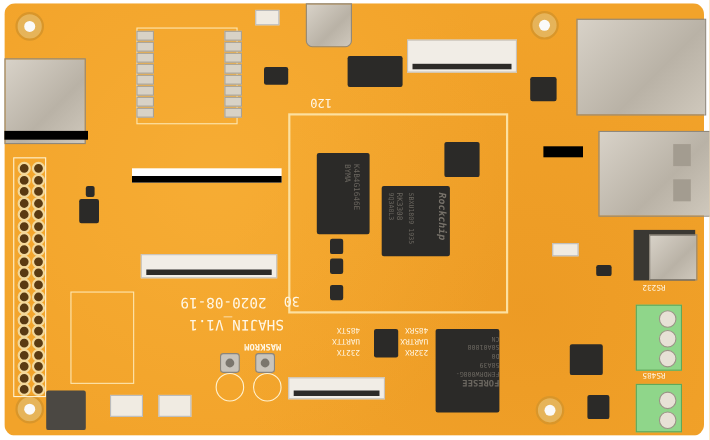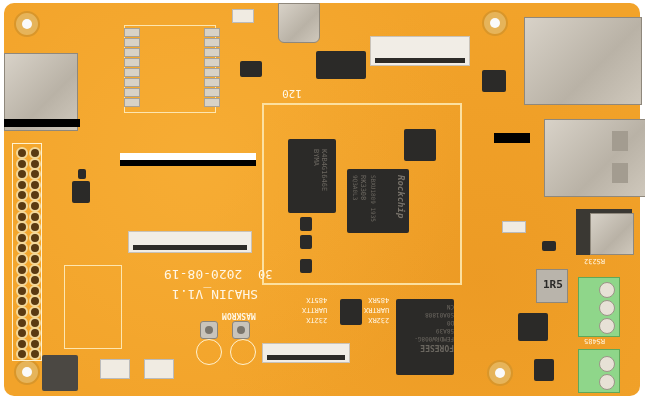--- a/index.html
+++ b/index.html
@@ -172,23 +172,20 @@
       <div style="font-weight:bold;font-size:8px">FORESEE</div>
       <div>FEMDRW008G-58A39</div>
       <div>D0</div>
       <div>S0A01808</div>
       <div>CN</div>
     </div>
   </div>
 
   <div class="abs chip" style="left:514px;top:310px;width:30px;height:28px"></div>
   <div class="abs chip" style="left:530px;top:356px;width:20px;height:22px"></div>
-  <div class="abs metal" style="left:532px;top:266px;width:30px;height:32px;background:#b9b4ab">
-    <div style="position:absolute;left:6px;top:8px;font-size:11px;font-family:'DejaVu Sans Mono',monospace;color:#2b2a28;font-weight:bold">1R5</div>
-  </div>
   <div class="abs chip" style="left:538px;top:238px;width:14px;height:10px"></div>
   <div class="abs" style="left:572px;top:206px;width:56px;height:46px;background:#3a3833"></div>
   <div class="abs metal" style="left:586px;top:210px;width:42px;height:40px"></div>
   <div class="abs silk" style="left:580px;top:254px;font-size:7px;transform:rotate(180deg)">RS232</div>
   <div class="abs term" style="left:574px;top:274px;width:40px;height:58px">
     <div class="screw" style="left:20px;top:4px"></div>
     <div class="screw" style="left:20px;top:22px"></div>
     <div class="screw" style="left:20px;top:40px"></div>
   </div>
   <div class="abs silk" style="left:580px;top:334px;font-size:7px;transform:rotate(180deg)">RS485</div>

